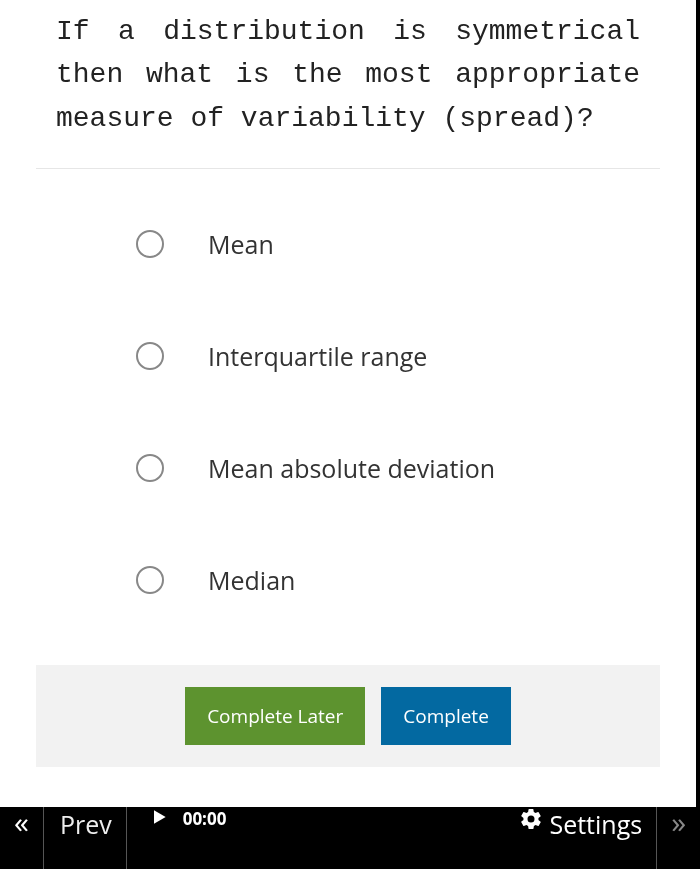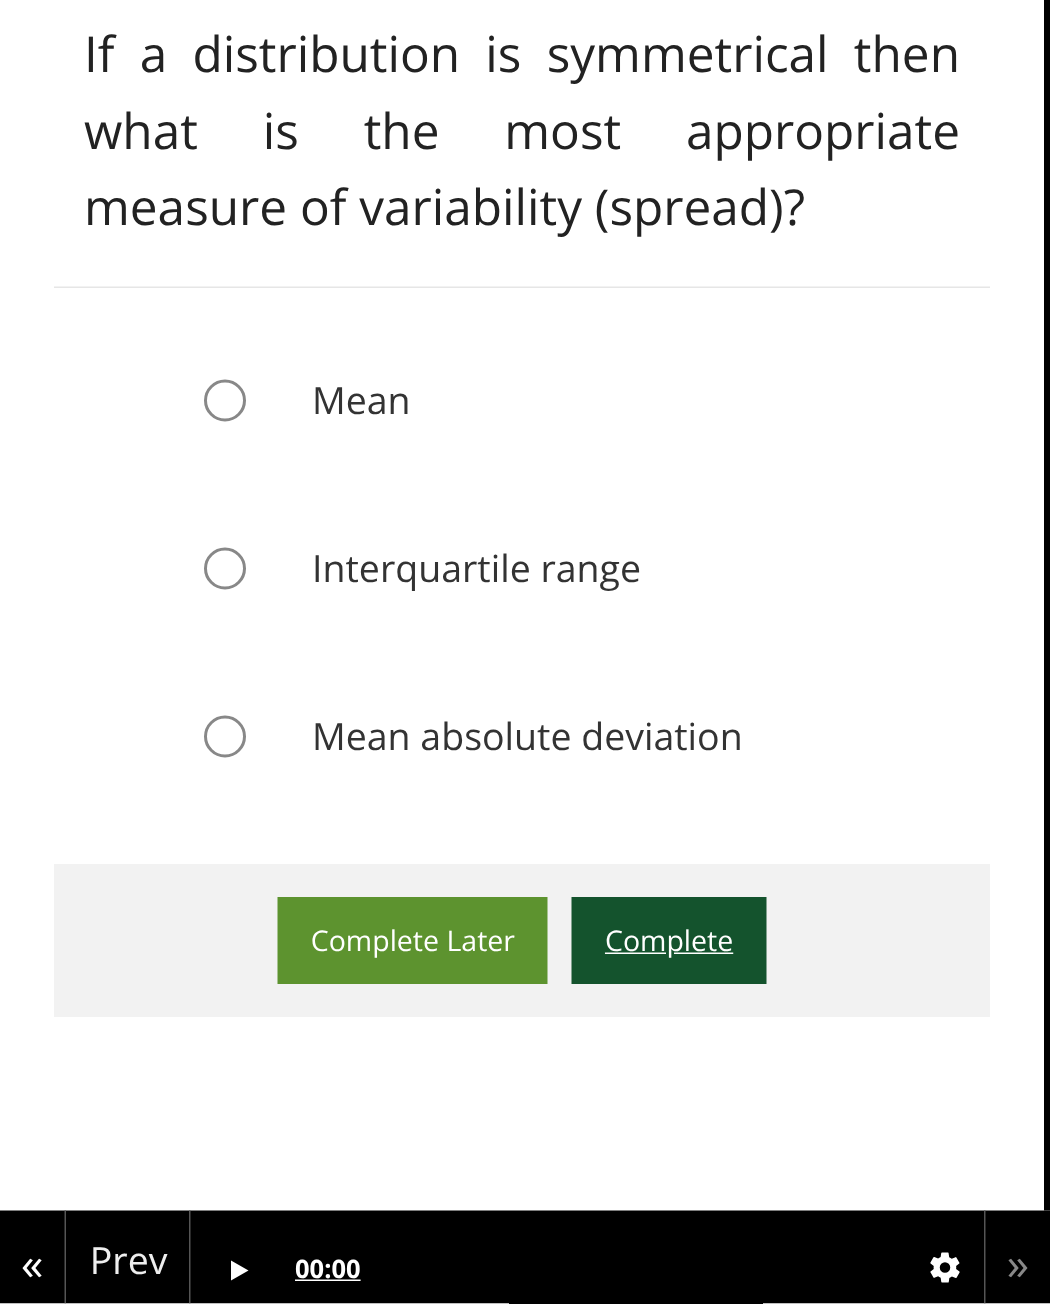--- a/index.html
+++ b/index.html
@@ -1,38 +1,38 @@
 <!DOCTYPE html>
 <html><head>
   <meta charset="utf-8">
   <style>
     * { box-sizing: border-box; margin: 0; padding: 0; }
     html, body { width: 700px; height: 869px; font-family: 'Open Sans', 'Segoe UI', Arial, sans-serif; background: #fff; overflow: hidden; }
     .page { width: 700px; height: 869px; display: flex; flex-direction: column; position: relative; }
     .content { flex: 1; padding: 10px 36px 0 36px; border-right: 4px solid #000; }
-    .question { font-size: 33px; color: #222; line-height: 1.55; text-align: justify; text-align-last: left; padding: 0 20px 28px 20px; border-bottom: 1px solid #e6e6e6; }
+    .question { font-size: 28px; color: #222; line-height: 1.55; text-align: justify; text-align-last: left; padding: 0 20px 28px 20px; border-bottom: 1px solid #e6e6e6; font-family: Liberation Mono, monospace; }
     .answers { padding: 58px 0 0 100px; }
     .answer { display: flex; align-items: center; margin-bottom: 78px; cursor: pointer; gap: 20px; }
     .radio { width: 28px; height: 28px; border: 2px solid #888; border-radius: 50%; flex-shrink: 0; margin-right: 24px; }
     .answer-label { font-size: 25px; color: #333; }
     .action-bar { background: #f2f2f2; margin-top: -10px; padding: 22px 0; display: flex; justify-content: center; gap: 16px; }
     .btn { padding: 16px 22px; font-size: 19px; color: #fff; border: none; cursor: pointer; font-family: inherit; }
     .btn-primary { background: #5d932f; }
-    .btn-disabled { background: #14532d; text-decoration: underline; }
+    .btn-disabled { background: #0369a1; }
     .bottom-bar { background: #000; color: #fff; height: 62px; display: flex; align-items: center; font-size: 24px; }
-    .bb-seg { height: 100%; display: flex; align-items: flex-end; padding: 12px 14px; border-right: 1px solid #555; }
+    .bb-seg { height: 100%; display: flex; align-items: flex-start; padding: 0 14px; border-right: 1px solid #555; }
     .bb-seg.last { border-right: none; }
     .bb-seg.clickable { cursor: pointer; }
     .bb-icon { display: inline-flex; align-items: center; justify-content: center; }
     .chevron-left::before { content: "«"; font-size: 30px; line-height: 1; }
     .chevron-right::before { content: "»"; font-size: 30px; color: #888; line-height: 1; }
     .prev-label { color: #eee; margin-left: 2px; font-size: 25px; }
     .next-label { color: #777; font-size: 25px; }
     .play-icon svg { width: 20px; height: 20px; fill: #fff; }
-    .time-label { font-size: 17px; font-weight: bold; margin-left: 28px; text-decoration: underline; }
+    .time-label { font-size: 17px; font-weight: bold; margin-left: 14px; }
     .gear-icon svg { width: 24px; height: 24px; fill: #fff; }
     .settings-label { margin-left: 6px; font-size: 25px; }
     .spacer { flex: 1; border-right: none; }
   </style>
 </head>
 <body>
 <div class="page">
 
 <div class="content">
   <div class="question">If a distribution is symmetrical then what is the most appropriate measure of variability (spread)?</div>
@@ -42,20 +42,24 @@
       <span class="radio"></span>
       <span class="answer-label">Mean</span>
     </div>
     <div class="answer">
       <span class="radio"></span>
       <span class="answer-label">Interquartile range</span>
     </div>
     <div class="answer">
       <span class="radio"></span>
       <span class="answer-label">Mean absolute deviation</span>
+    </div>
+    <div class="answer">
+      <span class="radio"></span>
+      <span class="answer-label">Median</span>
     </div>
   </div>
 
   <div class="action-bar">
     <button class="btn btn-primary">Complete Later</button>
     <button class="btn btn-disabled">Complete</button>
   </div>
 </div>
 
 <div class="bottom-bar">
@@ -73,19 +77,20 @@
     </span>
     <span class="time-label">00:00</span>
   </div>
   <div class="bb-seg spacer"></div>
   <div class="bb-seg clickable" style="border-left:none; padding-left:4px;">
     <span class="bb-icon gear-icon">
       <svg viewBox="0 0 24 24">
             <path d="M19.4 13a7.5 7.5 0 0 0 .1-1 7.5 7.5 0 0 0-.1-1l2.1-1.6a.5.5 0 0 0 .1-.6l-2-3.5a.5.5 0 0 0-.6-.2l-2.5 1a7.3 7.3 0 0 0-1.7-1l-.4-2.6A.5.5 0 0 0 14 2h-4a.5.5 0 0 0-.5.4L9.1 5a7.3 7.3 0 0 0-1.7 1l-2.5-1a.5.5 0 0 0-.6.2l-2 3.5a.5.5 0 0 0 .1.6L4.5 11a7.5 7.5 0 0 0-.1 1 7.5 7.5 0 0 0 .1 1l-2.1 1.6a.5.5 0 0 0-.1.6l2 3.5a.5.5 0 0 0 .6.2l2.5-1a7.3 7.3 0 0 0 1.7 1l.4 2.6A.5.5 0 0 0 10 22h4a.5.5 0 0 0 .5-.4l.4-2.6a7.3 7.3 0 0 0 1.7-1l2.5 1a.5.5 0 0 0 .6-.2l2-3.5a.5.5 0 0 0-.1-.6zM12 15.5A3.5 3.5 0 1 1 15.5 12 3.5 3.5 0 0 1 12 15.5z"></path>
           </svg>
     </span>
+    <span class="settings-label">Settings</span>
   </div>
   <div class="bb-seg clickable last">
     <span class="bb-icon chevron-right"></span>
   </div>
 </div>
 
 </div>
 
 </body></html>

